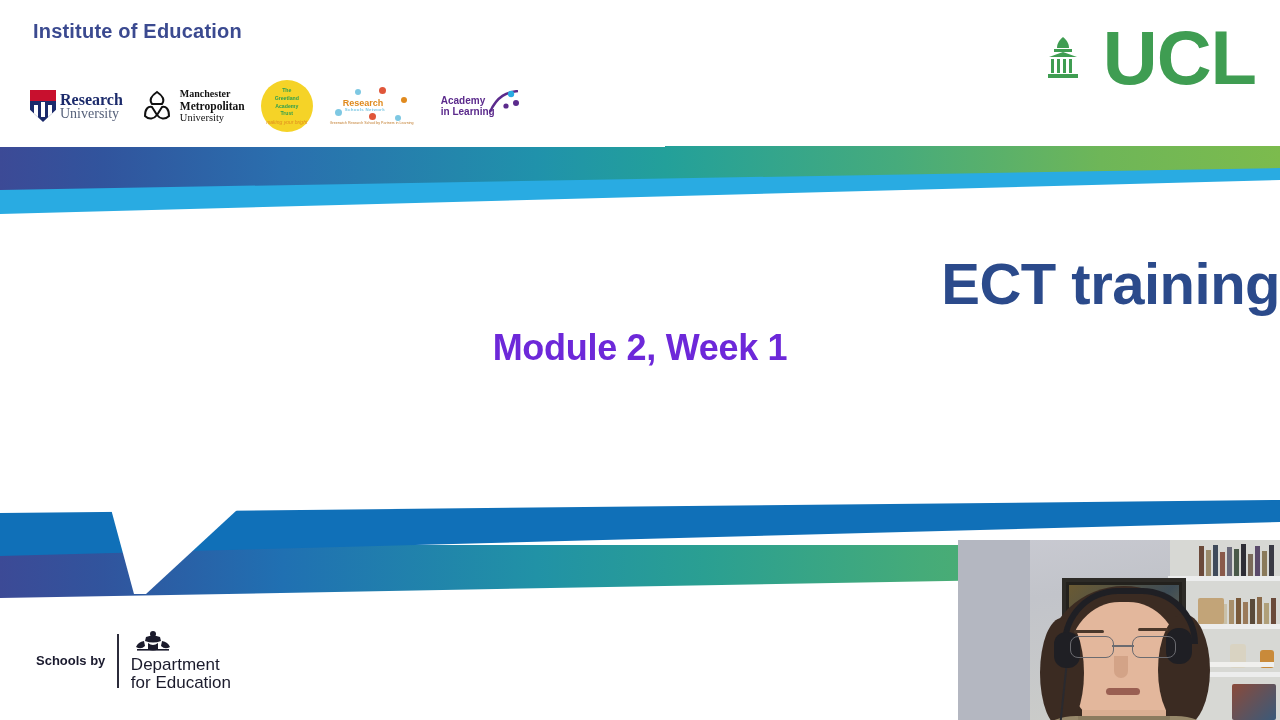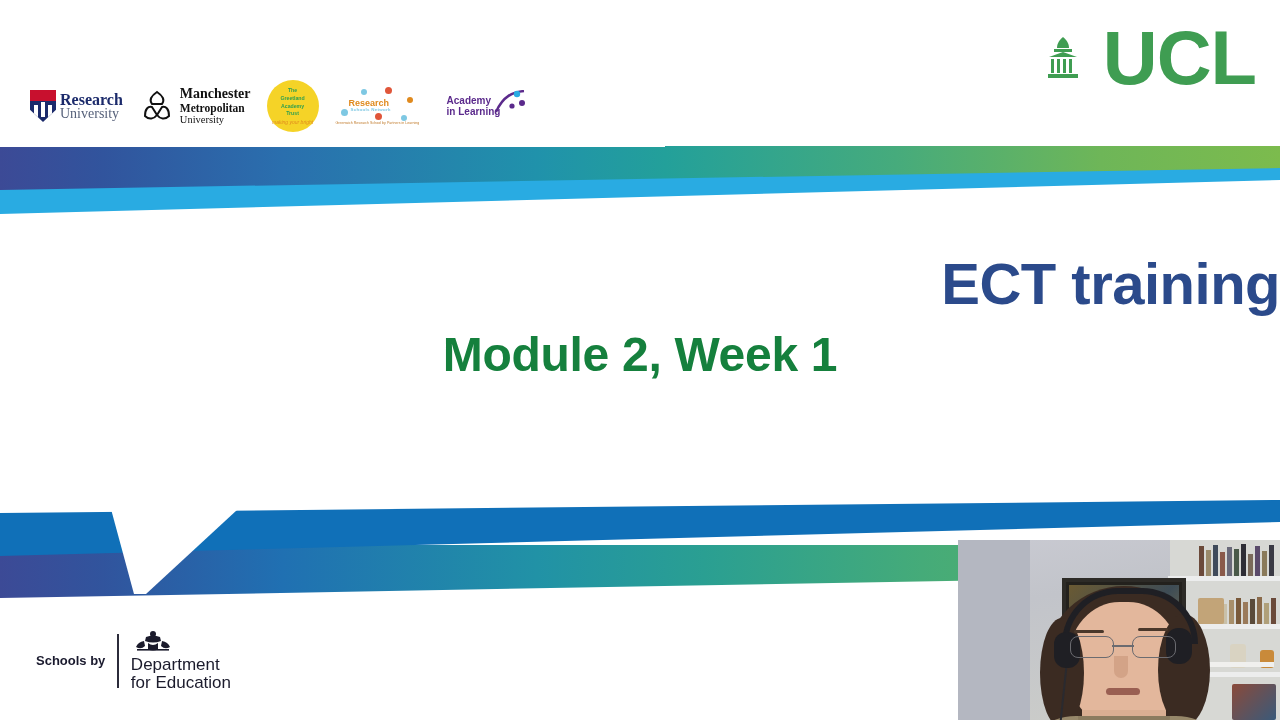--- a/index.html
+++ b/index.html
@@ -33,21 +33,21 @@
     clip-path:polygon(0 0,100% 0,100% 100%,0 100%);}
   .ncl-shield:after{content:"";position:absolute;left:11px;top:12px;width:4px;height:15px;background:#fff;box-shadow:-7px 3px 0 0 #fff,7px 3px 0 0 #fff;}
   .ncl-txt{line-height:1;}
   .ncl-txt .a{font-family:"Liberation Serif",serif;font-size:16px;font-weight:bold;color:#1b2a6b;display:block;}
   .ncl-txt .b{font-family:"Liberation Serif",serif;font-size:14px;color:#56617a;display:block;margin-top:-1px;}
 
   
   .mmu{display:flex;align-items:center;gap:5px;}
   .mmu-mark{width:36px;height:36px;position:relative;}
   .mmu-txt{line-height:1.06;font-family:"Liberation Serif",serif;color:#111;}
-  .mmu-txt .a{font-size:14px;font-weight:bold;display:block;}
+  .mmu-txt .a{font-size:10px;font-weight:bold;display:block;}
   .mmu-txt .b{font-size:11.5px;font-weight:bold;display:block;}
   .mmu-txt .c{font-size:10.5px;display:block;}
 
   
   .greet{width:52px;height:52px;border-radius:50%;background:#f5d327;position:relative;display:flex;flex-direction:column;align-items:center;justify-content:center;}
   .greet .g1{font-size:5.2px;color:#2f9f4f;font-weight:bold;line-height:1.45;text-align:center;}
   .greet .g2{font-size:5px;color:#e08a1e;font-style:italic;line-height:1.2;text-align:center;margin-top:1px;}
 
   
   .rsn{width:96px;height:46px;position:relative;}
@@ -62,21 +62,21 @@
   .pil-swoosh{position:absolute;right:0;top:2px;width:30px;height:26px;}
 
   
   .ucl{position:absolute;right:24px;top:28px;display:flex;align-items:flex-end;gap:20px;z-index:6;}
   .ucl-building{width:40px;height:52px;position:relative;}
   .ucl-word{font-family:"Liberation Sans",sans-serif;font-weight:bold;font-size:76px;line-height:.78;color:#3f9d52;letter-spacing:-1px;}
 
   
   .title-wrap{position:absolute;left:0;top:252px;width:1280px;text-align:center;}
   .t1{font-size:58px;font-weight:bold;color:#2b4a8b;letter-spacing:-.5px;line-height:1.12;text-align:right;}
-  .t2{font-size:48px;font-weight:bold;color:#15803d;letter-spacing:-.3px;margin-top:10px;}
+  .t2{font-size:36px;font-weight:bold;color:#6d28d9;letter-spacing:-.3px;margin-top:10px;}
 
   
   .bot-blue{position:absolute;left:0;top:500px;width:1280px;height:70px;background:#1070b8;
     clip-path:polygon(0 13px,1280px 0px,1280px 22px,0 56px);}
   .bot-grad{position:absolute;left:0;top:545px;width:1280px;height:75px;
     background:linear-gradient(90deg,#3c4a96 0%,#31549d 8%,#2070b2 22%,#2192a6 42%,#2a9f92 55%,#45ab79 72%,#5ab265 88%,#63b65f 100%);
     clip-path:polygon(0 0px,1280px -23px,1280px 30px,0 53px);}
   .notch{position:absolute;left:100px;top:498px;width:170px;height:110px;background:#ffffff;
     clip-path:polygon(8px 0,150px 0,46px 96px,34px 96px);}
 
@@ -119,20 +119,21 @@
 </style>
 </head>
 <body>
 
 <div id="slide">
 
   <div class="top-band"></div>
   <div class="top-lightblue"></div>
 
   <div class="logo-panel">
+    <div class="ioe-title">Institute of Education</div>
 
     <div class="logo-row">
 
 
       <div class="ncl">
         <span class="ncl-shield"></span>
         <span class="ncl-txt">
           <span class="a">Research</span>
           <span class="b">University</span>
         </span>

